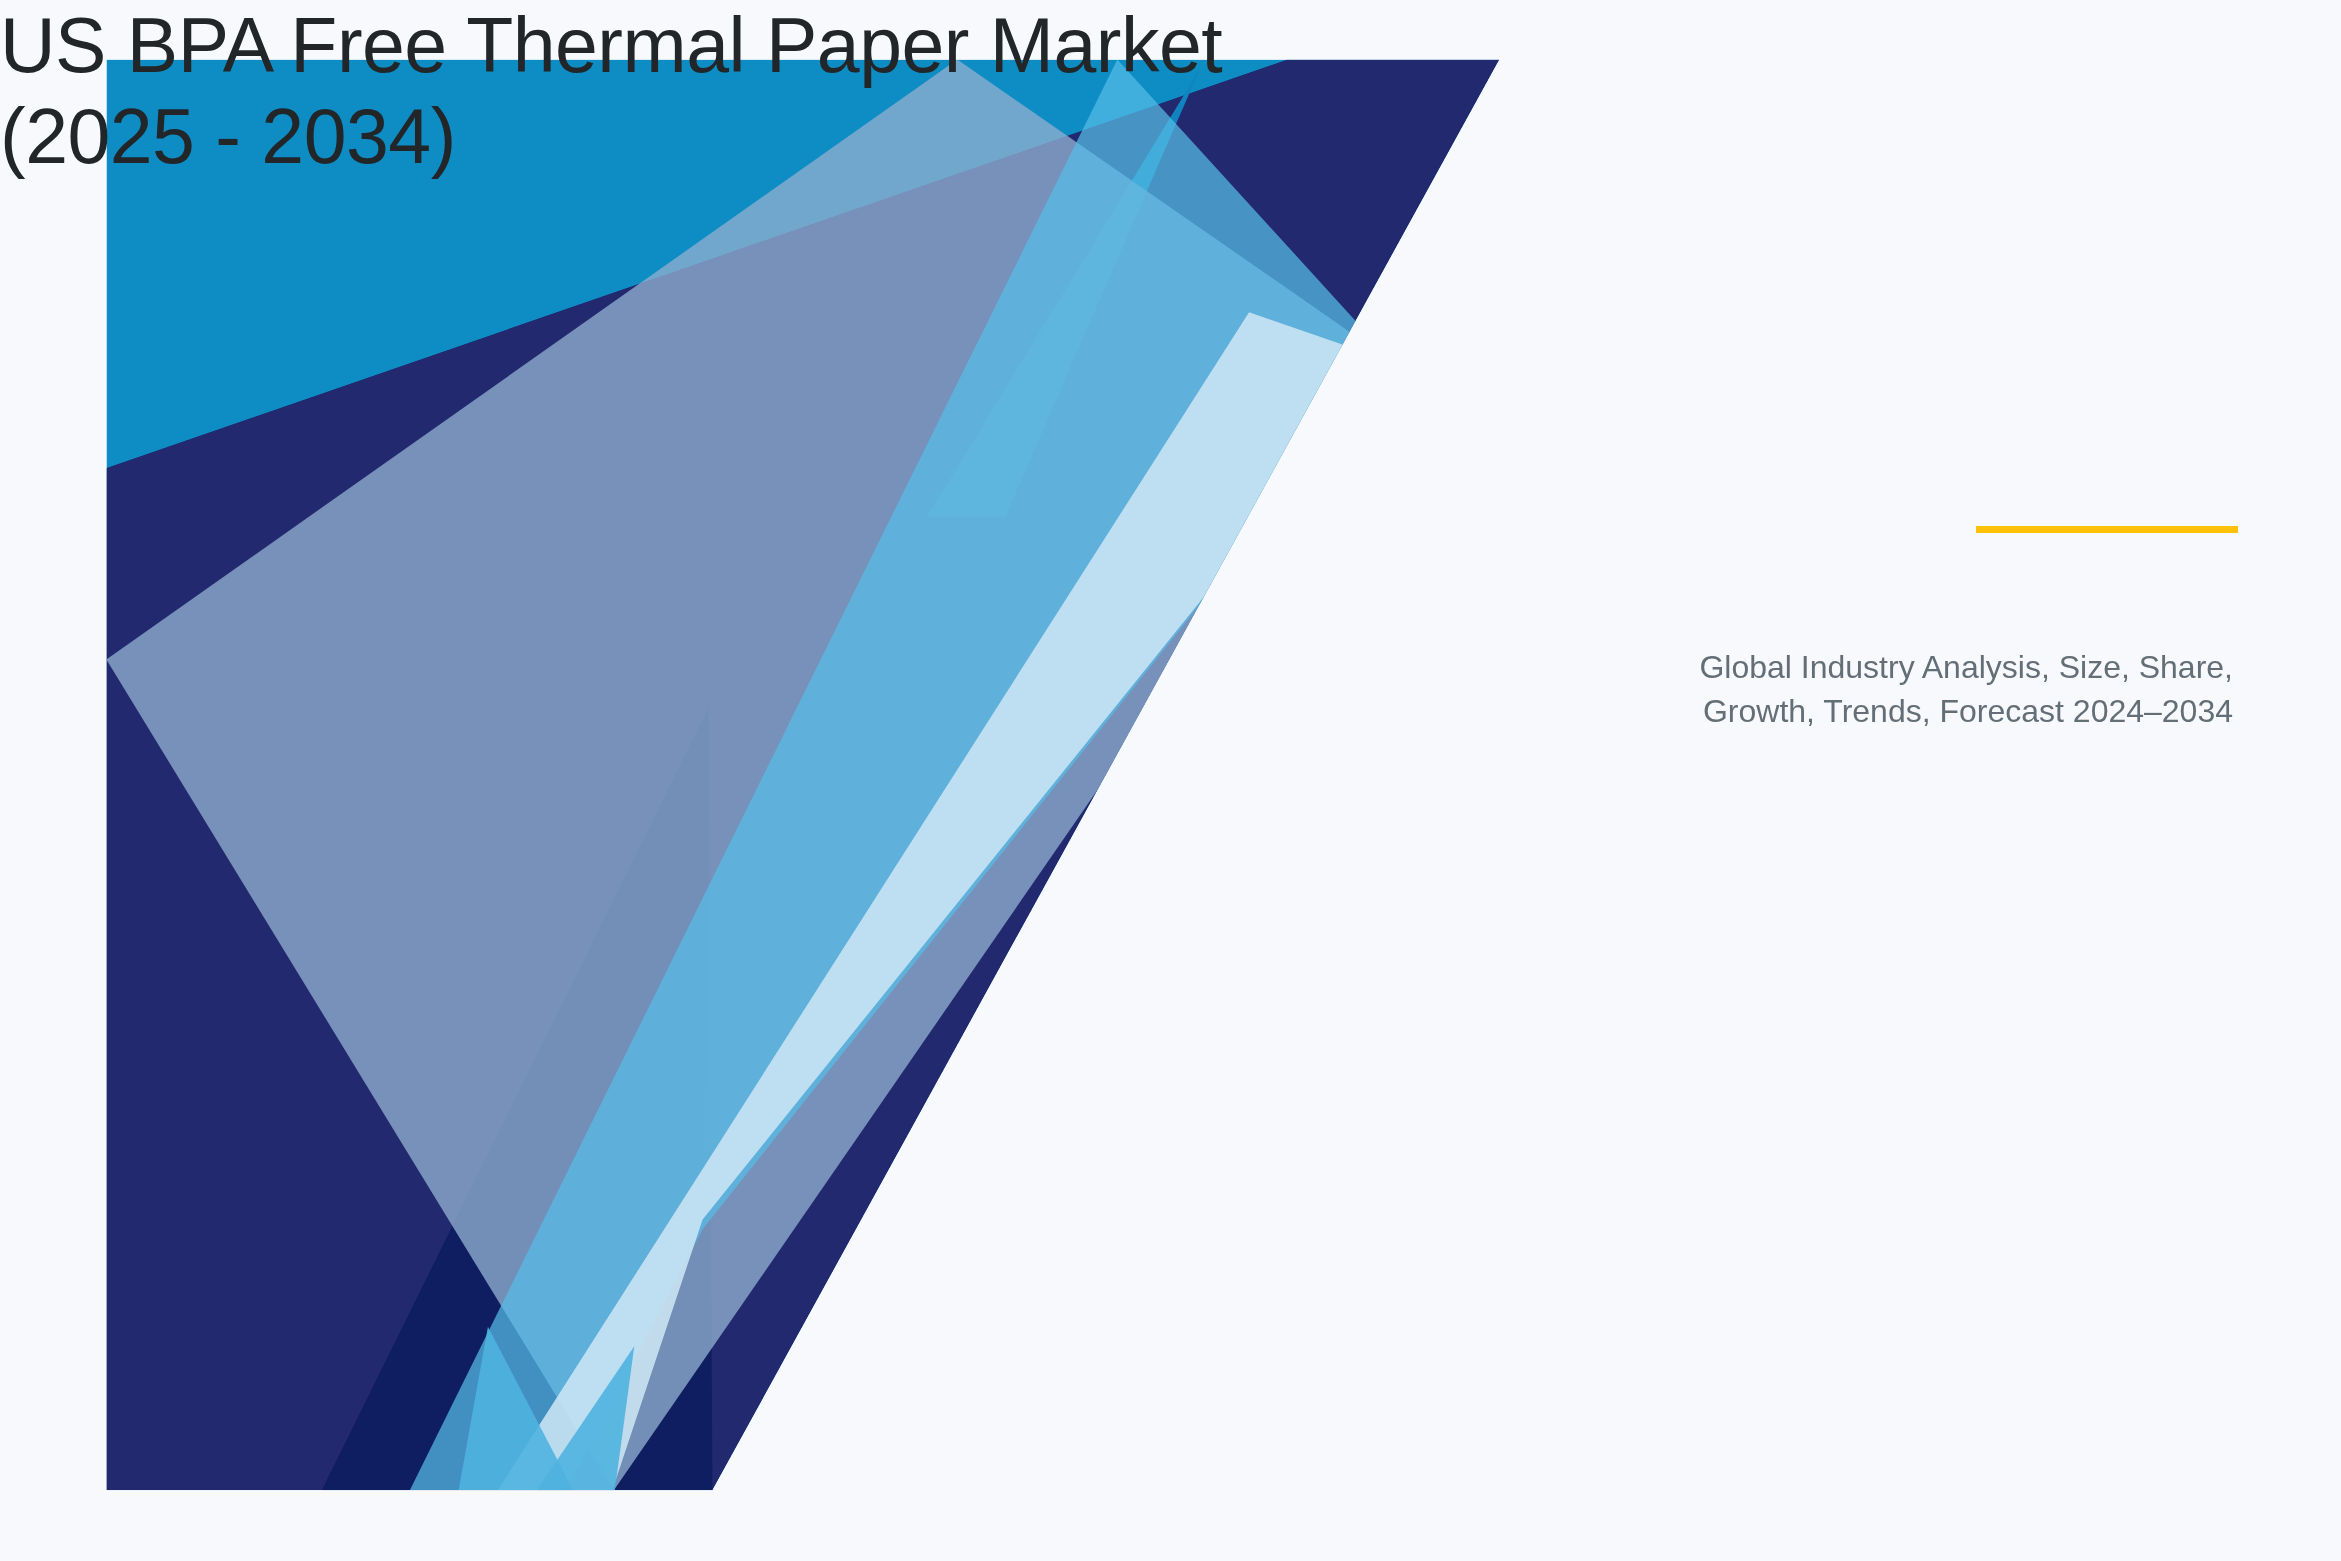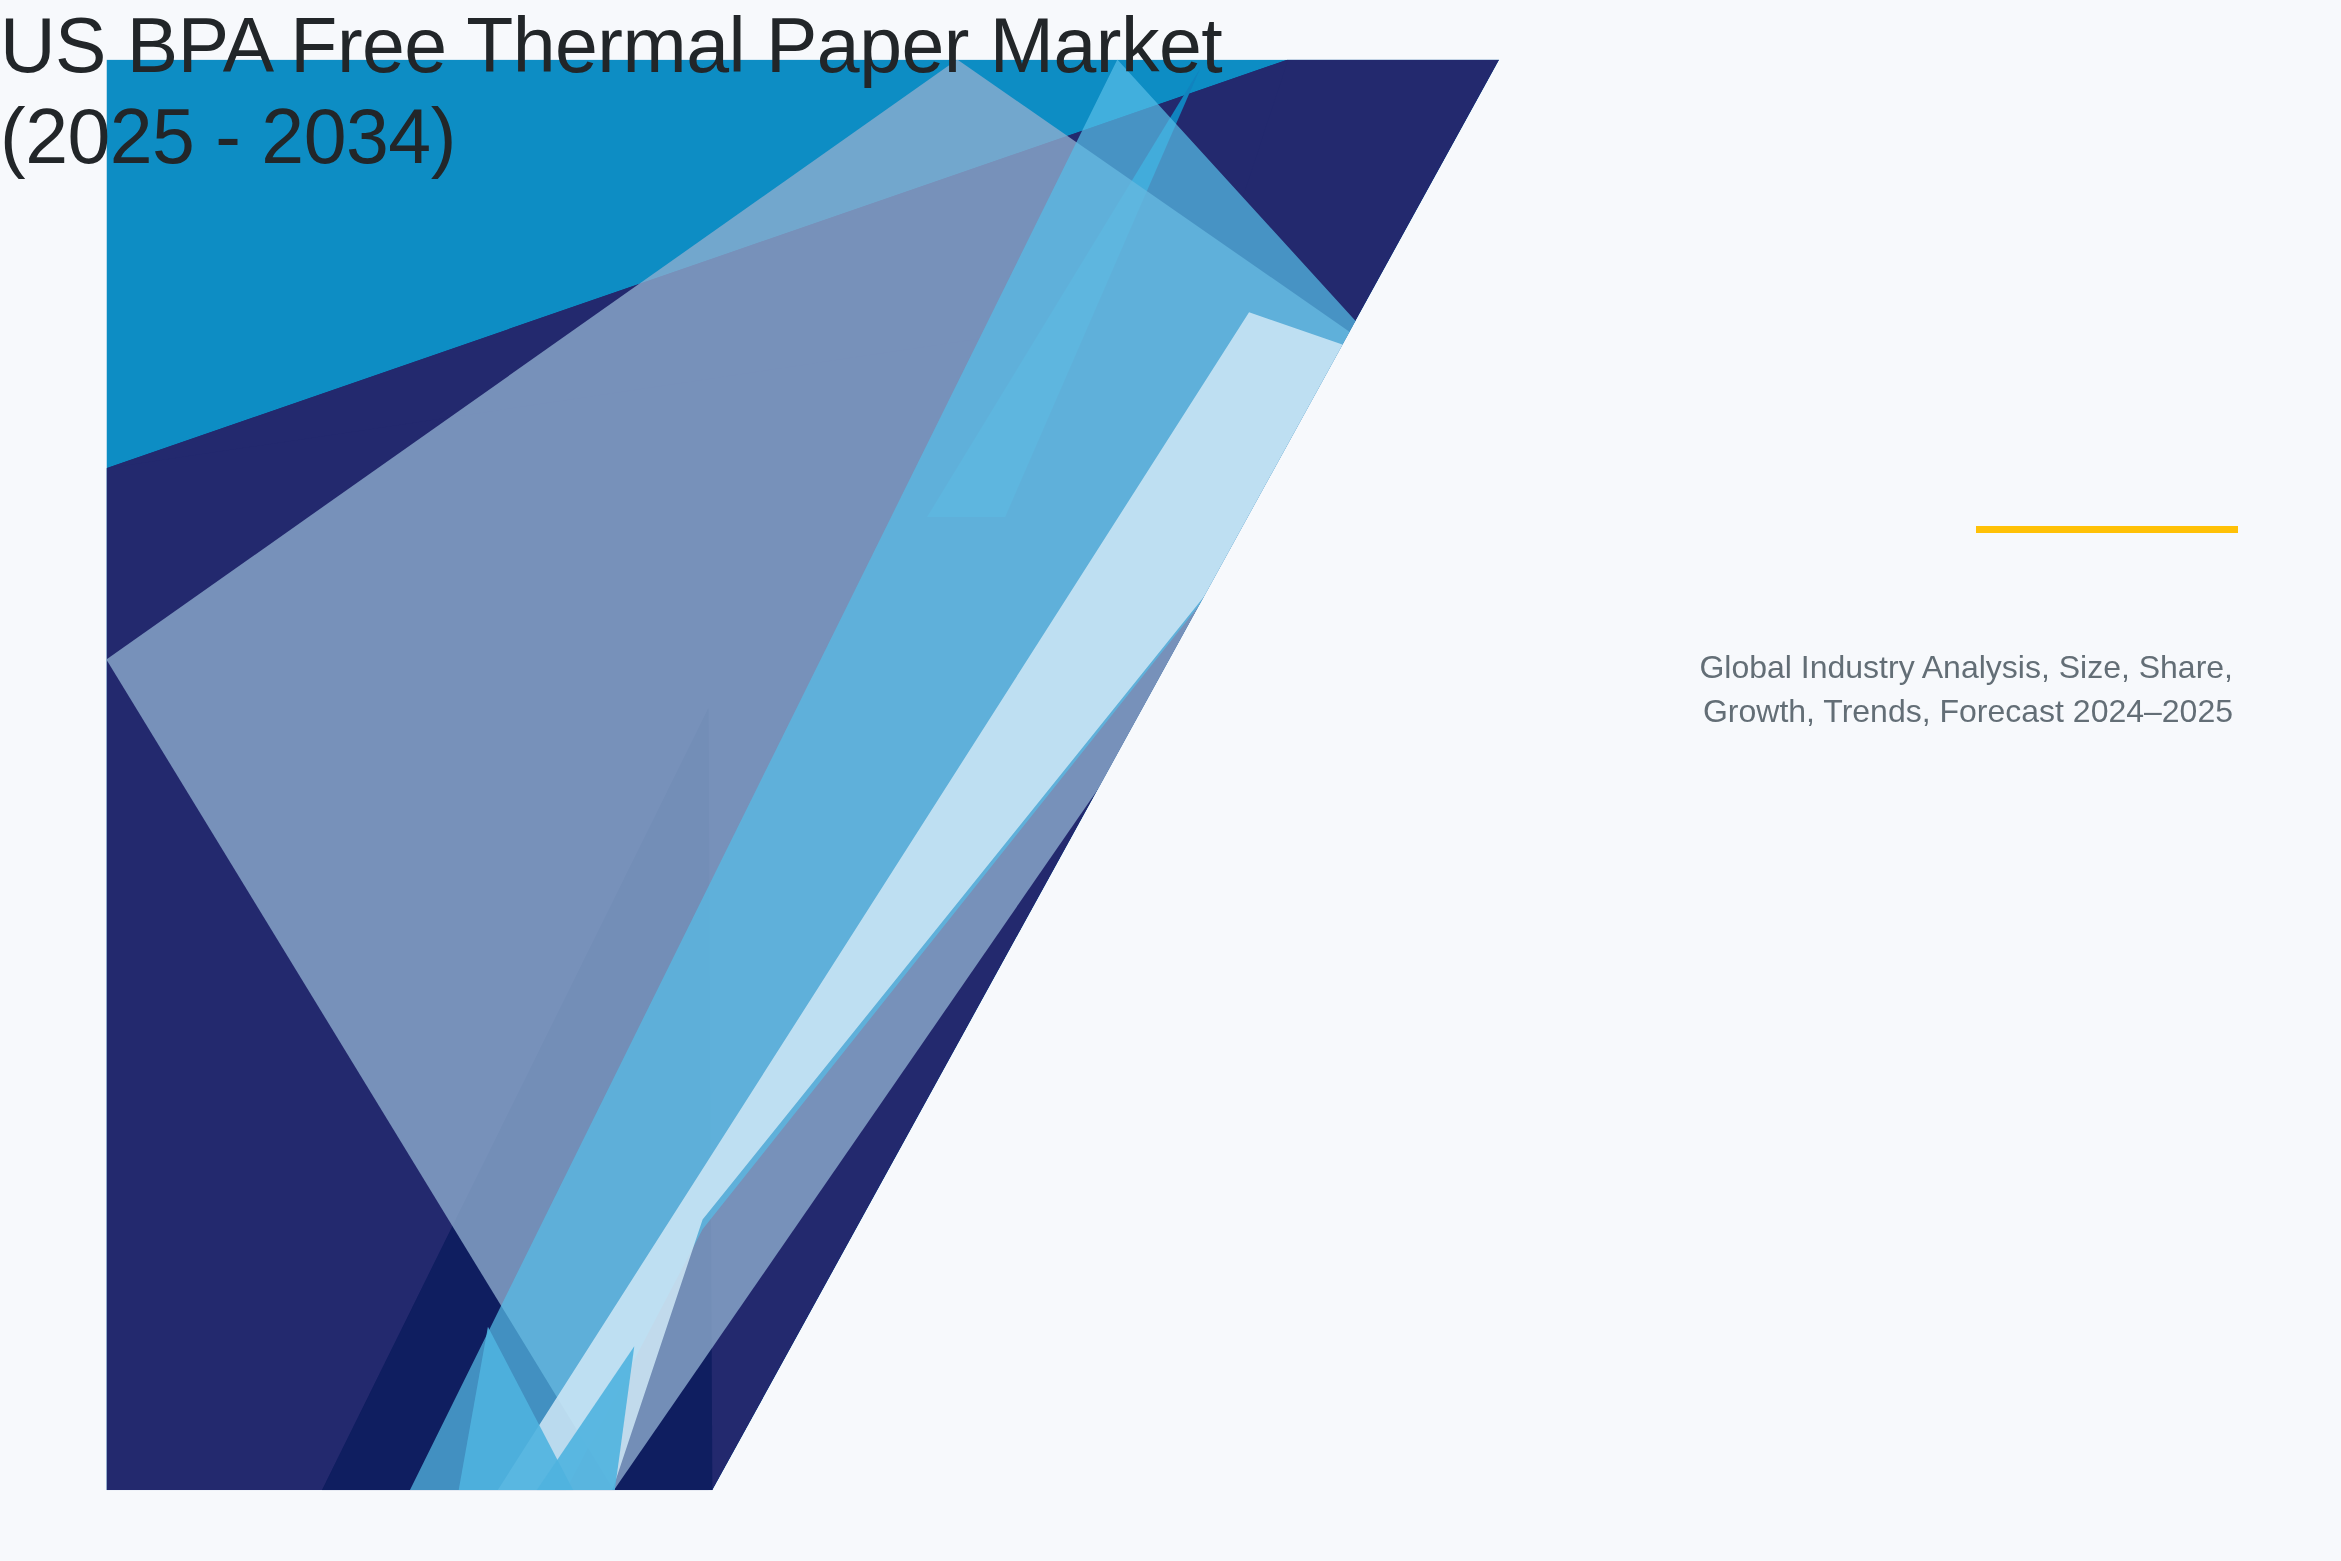--- a/index.html
+++ b/index.html
@@ -101,16 +101,16 @@
 
     </g>
   </svg>
 
   <h1 id="title">US BPA Free Thermal Paper Market
 (2025 - 2034)</h1>
 
   <div id="accent-bar"></div>
 
   <p id="subtitle">Global Industry Analysis, Size, Share,
-Growth, Trends, Forecast 2024–2025</p>
+Growth, Trends, Forecast 2024–2034</p>
 
 </div>
 
 
 </body></html>

